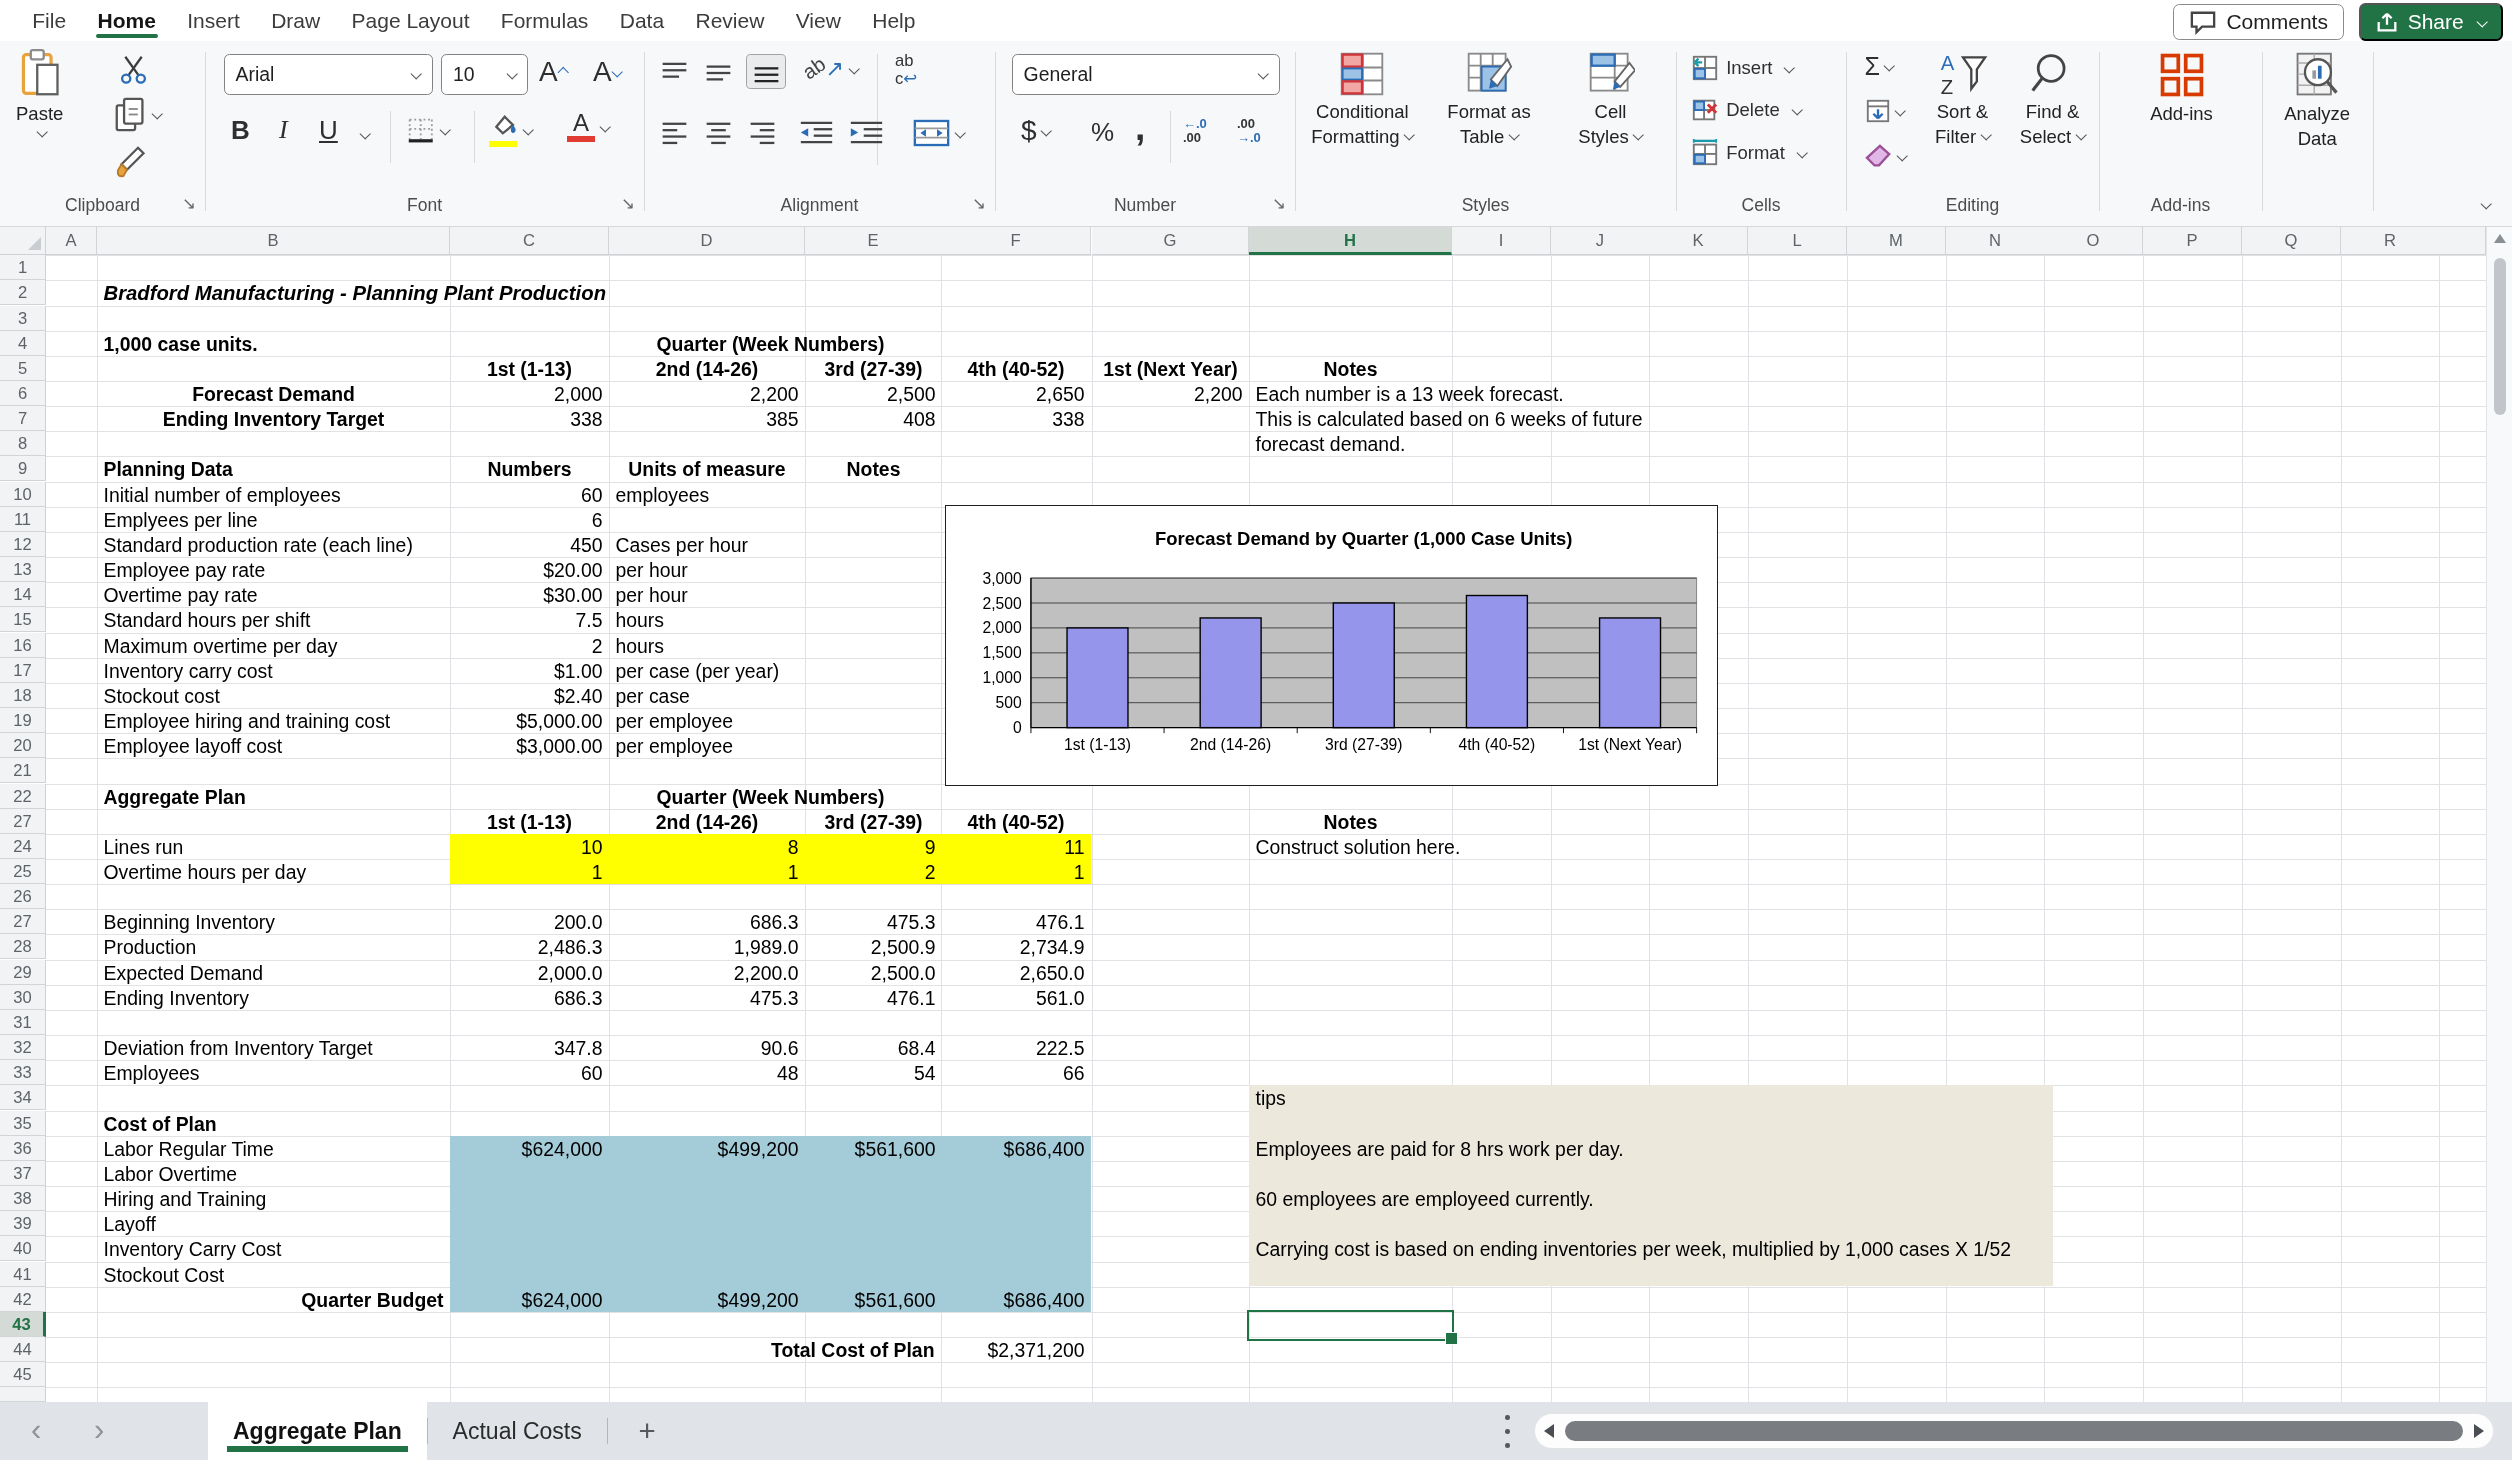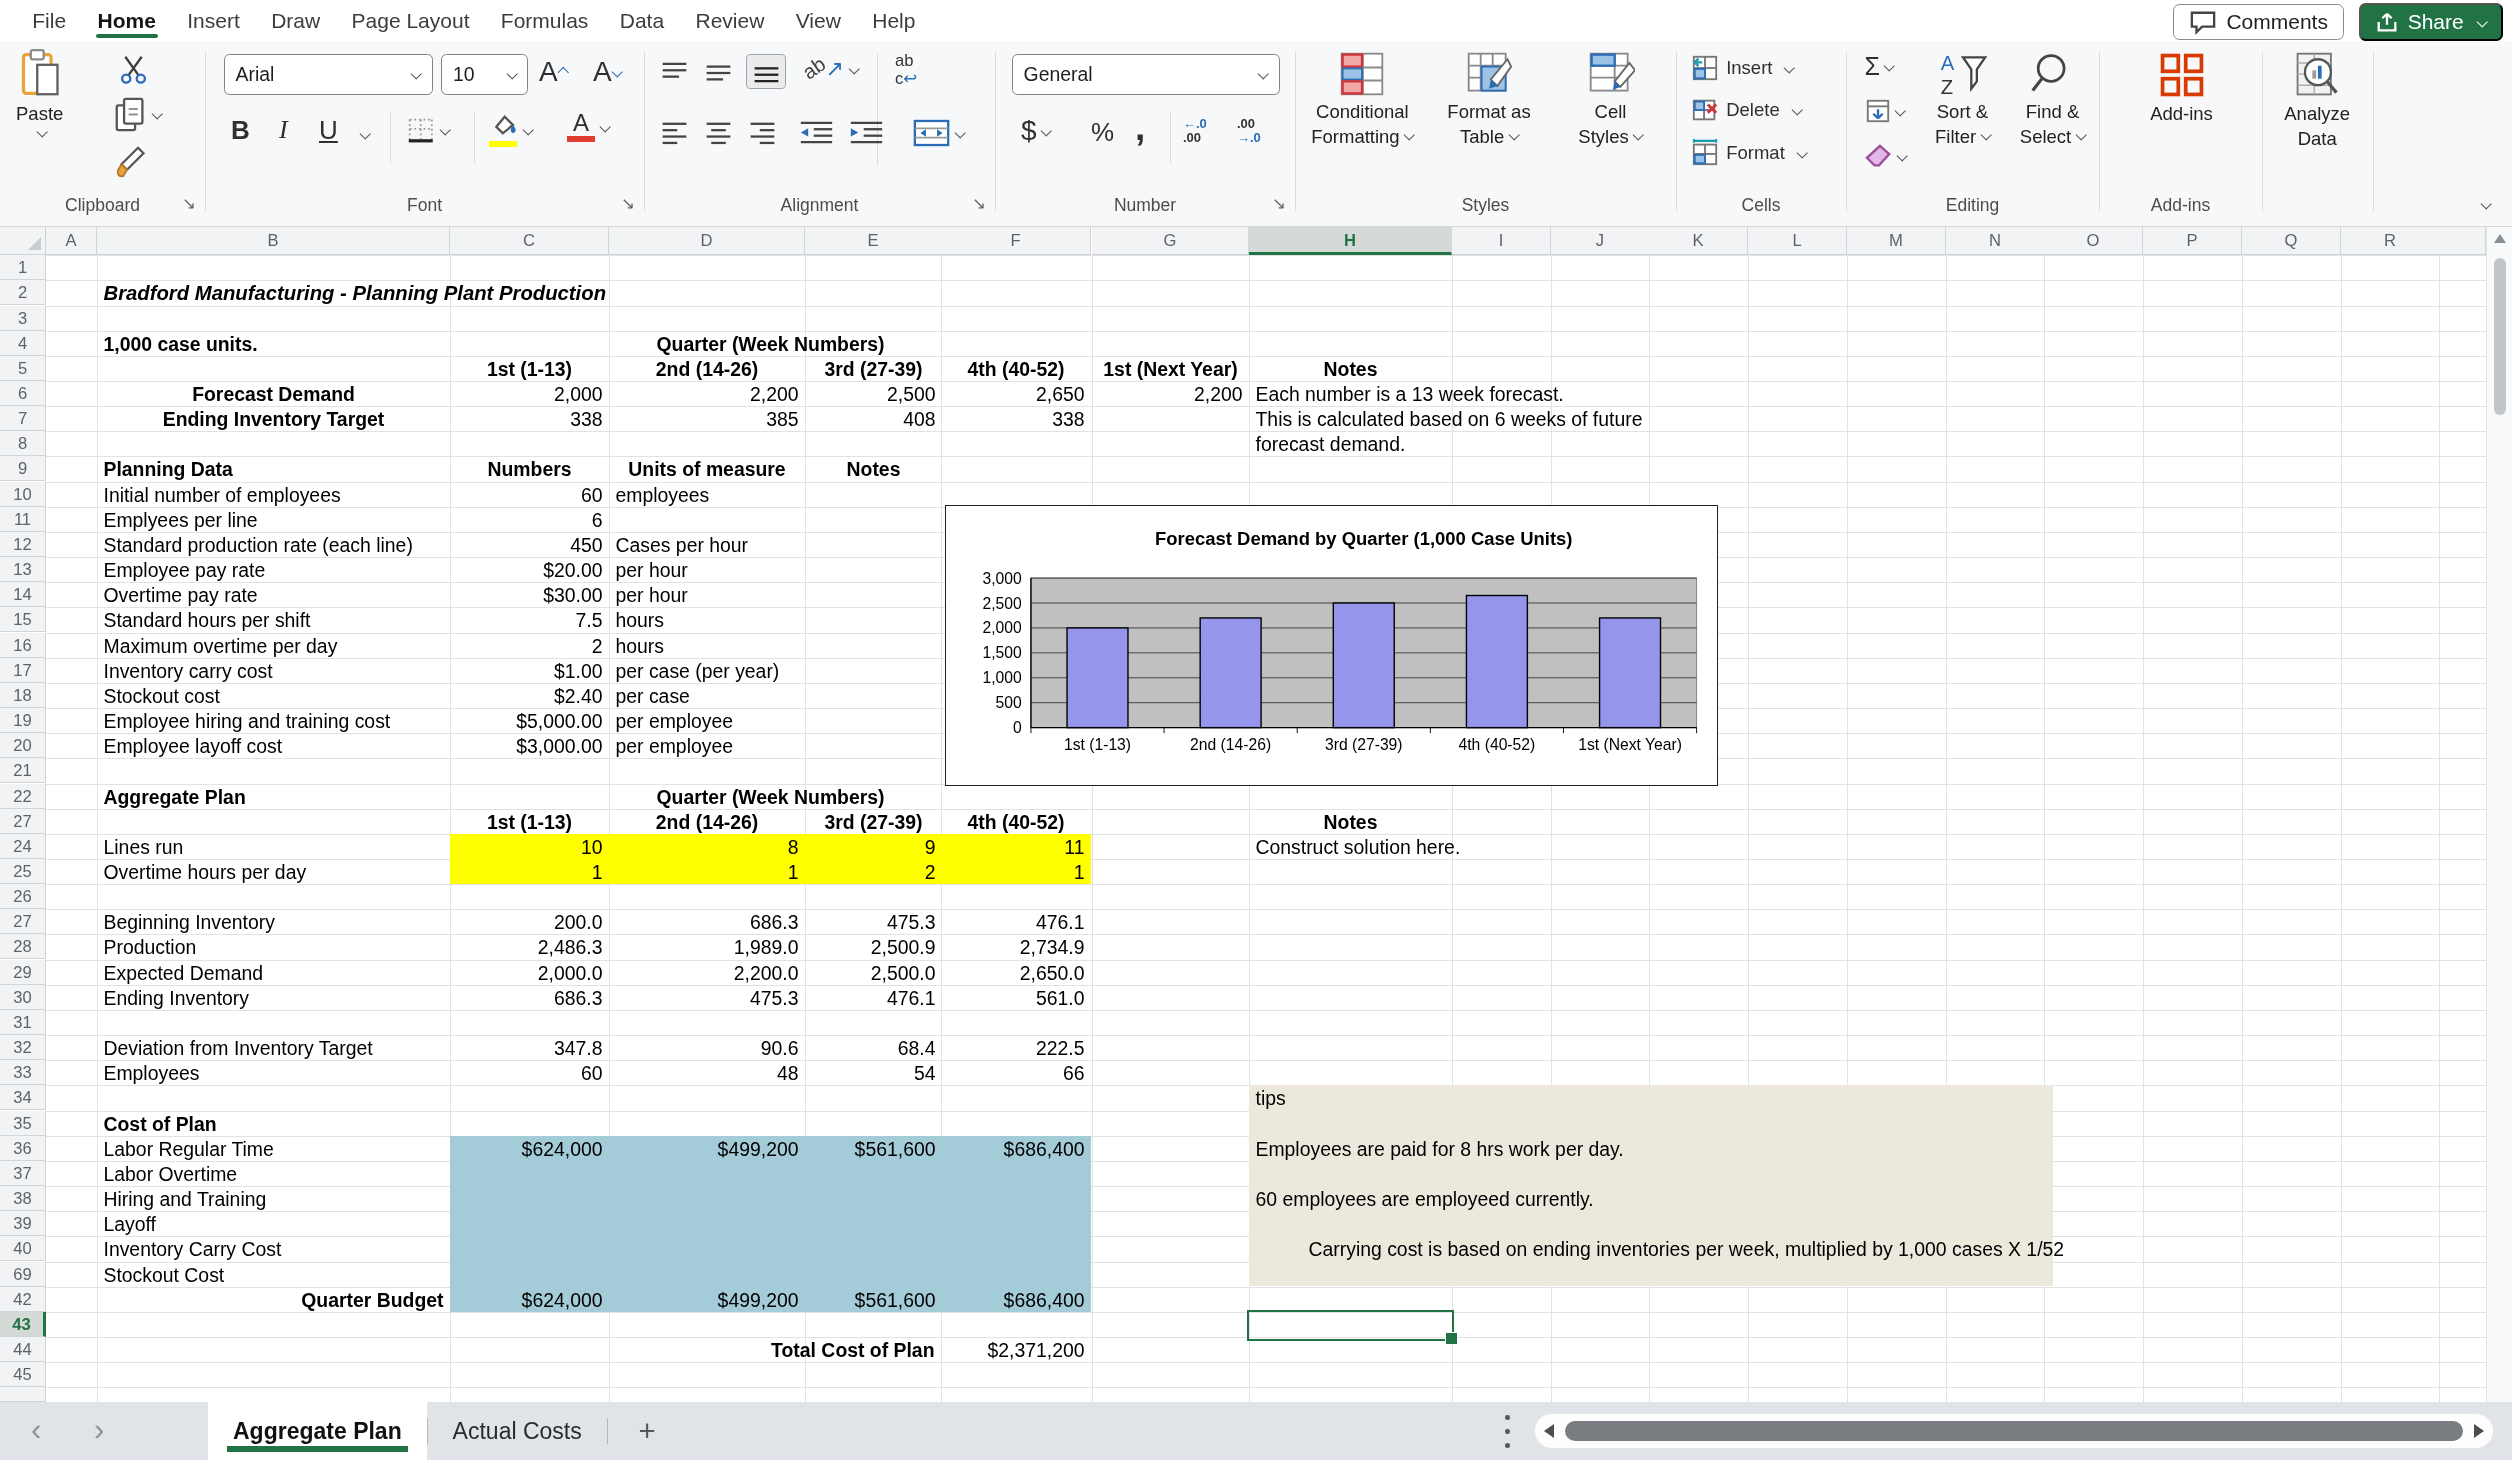--- a/index.html
+++ b/index.html
@@ -557,21 +557,21 @@
     <div class="rhead" style="top: 1010px; height: 25px; line-height: 25px;">31</div>
     <div class="rhead" style="top: 1035px; height: 25px; line-height: 25px;">32</div>
     <div class="rhead" style="top: 1060px; height: 25px; line-height: 25px;">33</div>
     <div class="rhead" style="top: 1085px; height: 25px; line-height: 25px;">34</div>
     <div class="rhead" style="top: 1111px; height: 25px; line-height: 25px;">35</div>
     <div class="rhead" style="top: 1136px; height: 25px; line-height: 25px;">36</div>
     <div class="rhead" style="top: 1161px; height: 25px; line-height: 25px;">37</div>
     <div class="rhead" style="top: 1186px; height: 25px; line-height: 25px;">38</div>
     <div class="rhead" style="top: 1211px; height: 25px; line-height: 25px;">39</div>
     <div class="rhead" style="top: 1236px; height: 25px; line-height: 25px;">40</div>
-    <div class="rhead" style="top: 1262px; height: 25px; line-height: 25px;">69</div>
+    <div class="rhead" style="top: 1262px; height: 25px; line-height: 25px;">41</div>
     <div class="rhead" style="top: 1287px; height: 25px; line-height: 25px;">42</div>
     <div class="rhead sel" style="top: 1312px; height: 25px; line-height: 25px;">43</div>
     <div class="rhead" style="top: 1337px; height: 25px; line-height: 25px;">44</div>
     <div class="rhead" style="top: 1362px; height: 25px; line-height: 25px;">45</div>
     <div class="rhead" style="top: 1387px; height: 14.6px;"></div>
     <div>
       <div class="vline" style="left: 97px; top: 255px; height: 1147px;"></div>
       <div class="vline" style="left: 450px; top: 255px; height: 1147px;"></div>
       <div class="vline" style="left: 609px; top: 255px; height: 1147px;"></div>
       <div class="vline" style="left: 805px; top: 255px; height: 1147px;"></div>
@@ -760,21 +760,21 @@
     <div class="cell b ar" style="left: 97px; top: 1287px; height: 25px; line-height: 26px; width: 353px;">Quarter Budget</div>
     <div class="cell ar" style="left: 450px; top: 1287px; height: 25px; line-height: 26px; width: 159px;">$624,000</div>
     <div class="cell ar" style="left: 609px; top: 1287px; height: 25px; line-height: 26px; width: 196px;">$499,200</div>
     <div class="cell ar" style="left: 805px; top: 1287px; height: 25px; line-height: 26px; width: 137px;">$561,600</div>
     <div class="cell ar" style="left: 941px; top: 1287px; height: 25px; line-height: 26px; width: 150px;">$686,400</div>
     <div class="cell b ar" style="left: 609px; top: 1337px; height: 25px; line-height: 26px; width: 332px;">Total Cost of Plan</div>
     <div class="cell ar" style="left: 941px; top: 1337px; height: 25px; line-height: 26px; width: 150px;">$2,371,200</div>
     <div class="cell " style="left: 1249px; top: 1085px; height: 25px; line-height: 26px;">tips</div>
     <div class="cell " style="left: 1249px; top: 1136px; height: 25px; line-height: 26px;">Employees are paid for 8 hrs work per day.</div>
     <div class="cell " style="left: 1249px; top: 1186px; height: 25px; line-height: 26px;">60 employees are employeed currently.</div>
-    <div class="cell " style="left: 1302px; top: 1236px; height: 25px; line-height: 26px;">Carrying cost is based on ending inventories per week, multiplied by 1,000 cases X 1/52</div>
+    <div class="cell " style="left: 1249px; top: 1236px; height: 25px; line-height: 26px;">Carrying cost is based on ending inventories per week, multiplied by 1,000 cases X 1/52</div>
     <div id="selbox" style="left: 1247px; top: 1310px; width: 207px; height: 31px;">
       <div class="handle"></div>
     </div>
   </div>
 
 <div id="chart"><svg width="770" height="278" viewBox="0 0 834 301">
       <rect x="92" y="78" width="721" height="162" fill="var(--plotbg)" stroke="#7f7f7f" stroke-width="1"></rect>
       <text x="82" y="246" text-anchor="end" font-size="17" font-family="Liberation Sans" fill="#000">0</text>
       <line x1="92" y1="213" x2="813" y2="213" stroke="#3c3c3c" stroke-width="1"></line>
       <text x="82" y="219" text-anchor="end" font-size="17" font-family="Liberation Sans" fill="#000">500</text>

